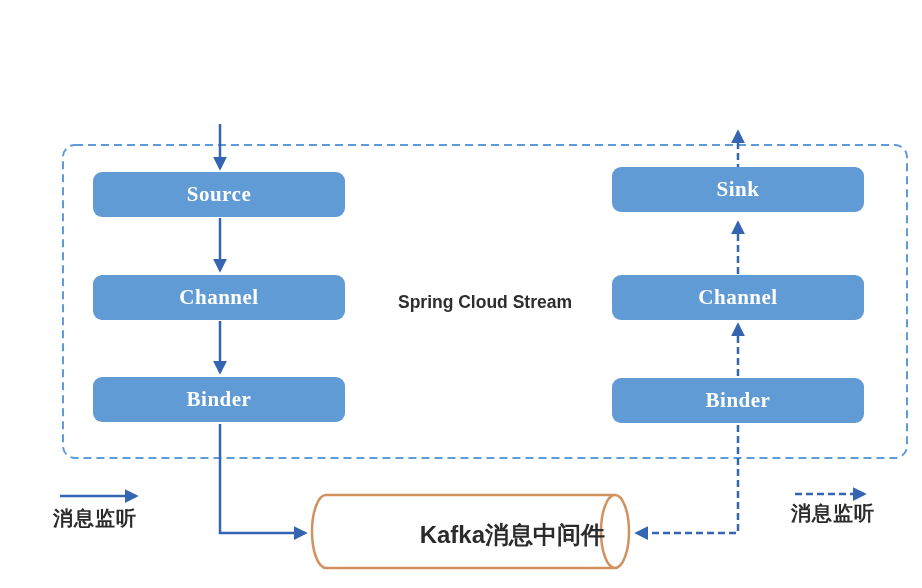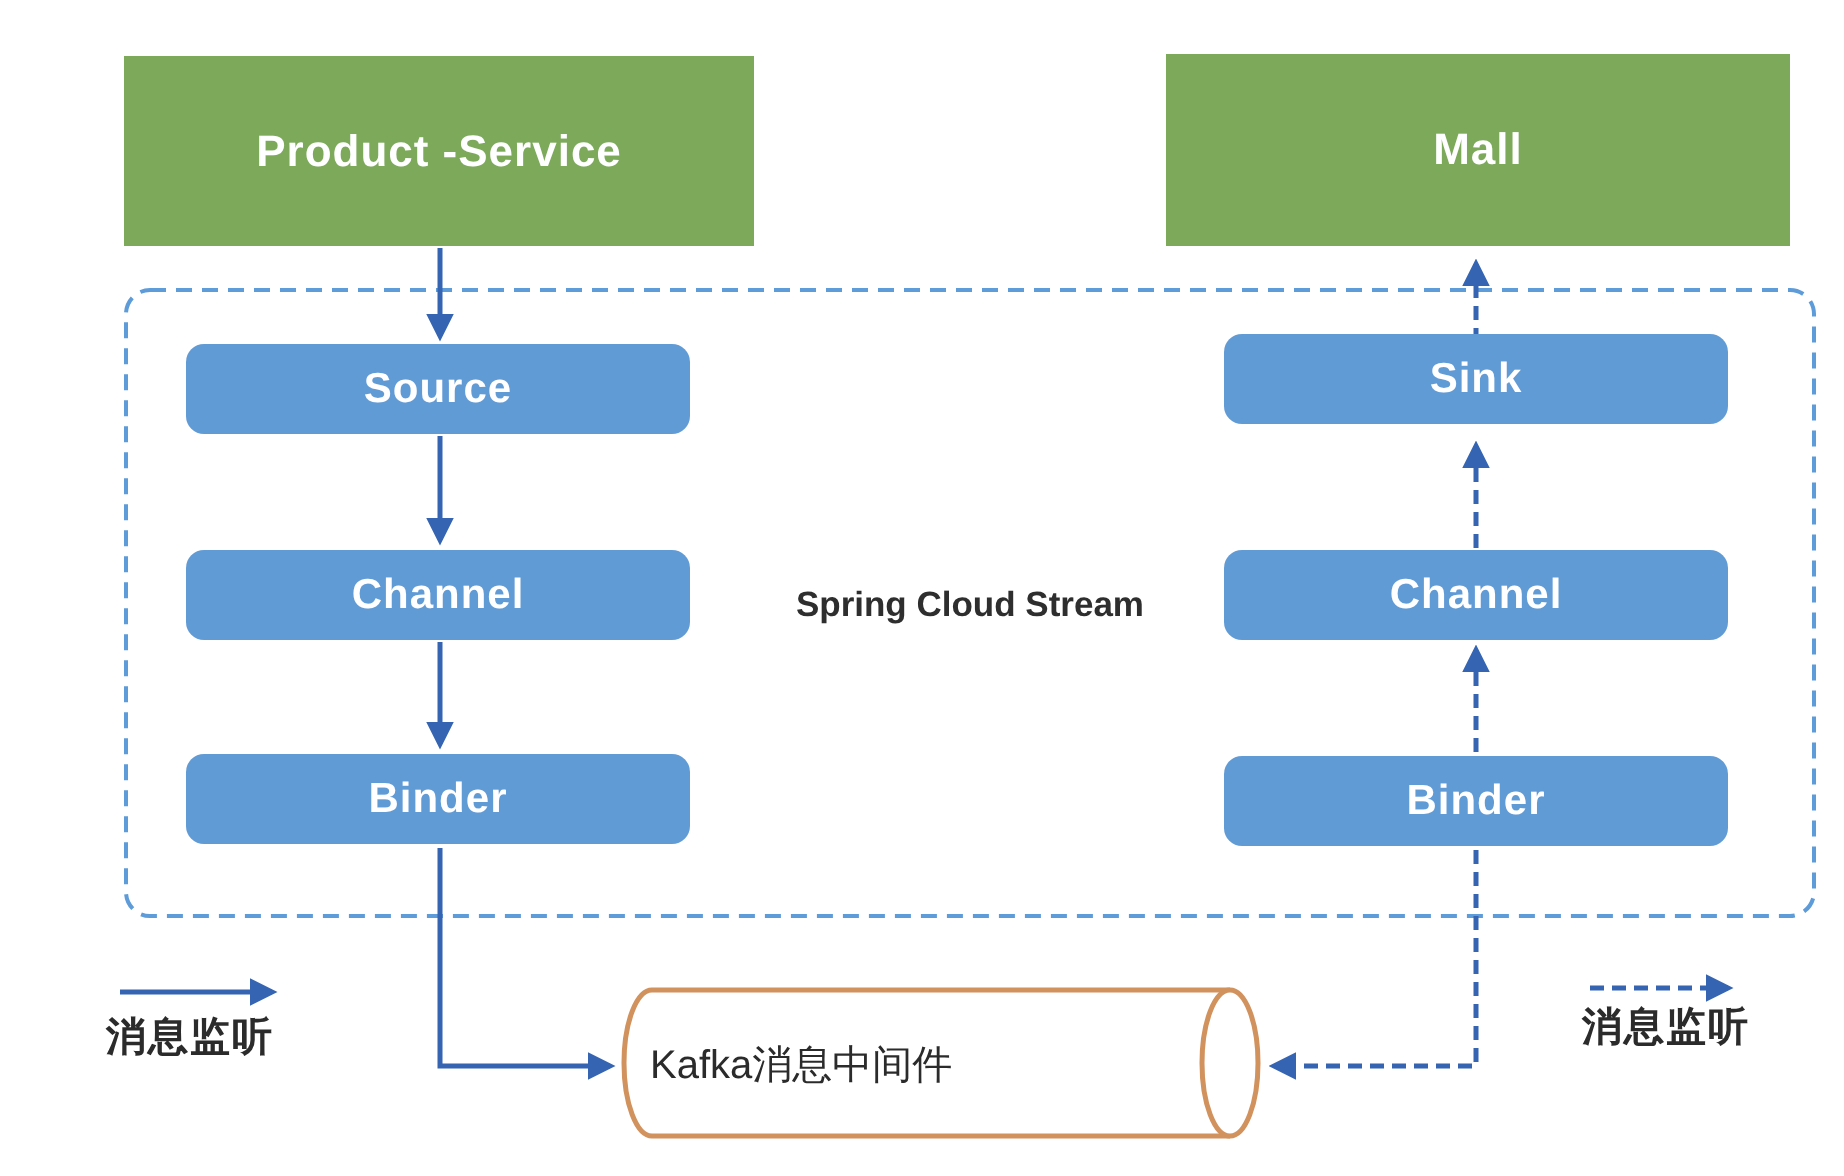--- a/index.html
+++ b/index.html
@@ -39,44 +39,45 @@
   .app-box.consumer { left: 583px; top: 27px; width: 312px; height: 96px; }
   .stream-box {
     background: #619BD6;
     color: #ffffff;
     font-size: 21px;
     font-weight: 700;
     border-radius: 9px;
     width: 252px;
     height: 45px;
     letter-spacing: 0.5px;
+    font-family: Liberation Serif, serif;
   }
   .pos-source    { left: 93px;  top: 172px; }
   .pos-channel-l { left: 93px;  top: 275px; }
   .pos-binder-l  { left: 93px;  top: 377px; }
   .pos-sink      { left: 612px; top: 167px; }
   .pos-channel-r { left: 612px; top: 275px; }
   .pos-binder-r  { left: 612px; top: 378px; }
   .scs-label {
     position: absolute;
     left: 352px; top: 292px;
     width: 220px;
     text-align: right;
     color: #2e2e2e;
     font-size: 17.5px;
     font-weight: 700;
   }
   .kafka-label {
     position: absolute;
     left: 325px; top: 519px;
     width: 280px;
-    text-align: left;
+    text-align: right;
     color: #2b2b2b;
-    font-size: 20px;
-    font-weight: 400;
+    font-size: 24px;
+    font-weight: 700;
   }
   .legend-label {
     position: absolute;
     color: #2b2b2b;
     font-size: 20px;
     font-weight: 700;
     letter-spacing: 1px;
   }
   .legend-label.send   { left: 53px;  top: 505px; }
   .legend-label.listen { left: 791px; top: 500px; }
@@ -113,26 +114,20 @@
       <path d="M738,274 L738,223" marker-end="url(#arrow)"></path>
       <path d="M738,171 L738,132" marker-end="url(#arrow)"></path>
     </g>
 
     <g stroke="#3565B2" stroke-width="2.5" fill="none">
       <path d="M60,496 L136,496" marker-end="url(#arrow)"></path>
       <path d="M795,494 L864,494" stroke-dasharray="7 4" marker-end="url(#arrow)"></path>
     </g>
   </svg>
 
-  <div class="node app-box producer">
-    <span>Product -Service</span>
-  </div>
-  <div class="node app-box consumer">
-    <span>Mall</span>
-  </div>
 
   <div class="node stream-box pos-source">
     <span>Source</span>
   </div>
   <div class="node stream-box pos-channel-l">
     <span>Channel</span>
   </div>
   <div class="node stream-box pos-binder-l">
     <span>Binder</span>
   </div>

